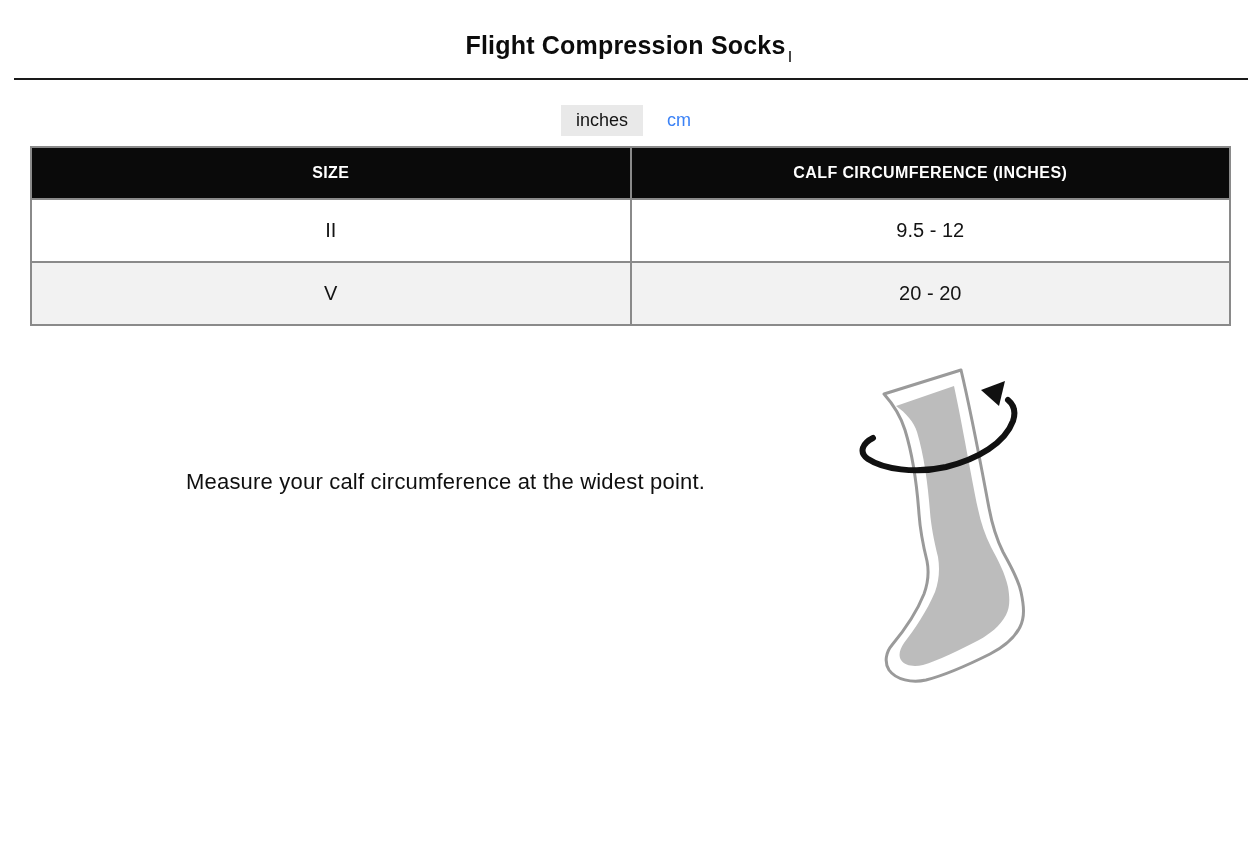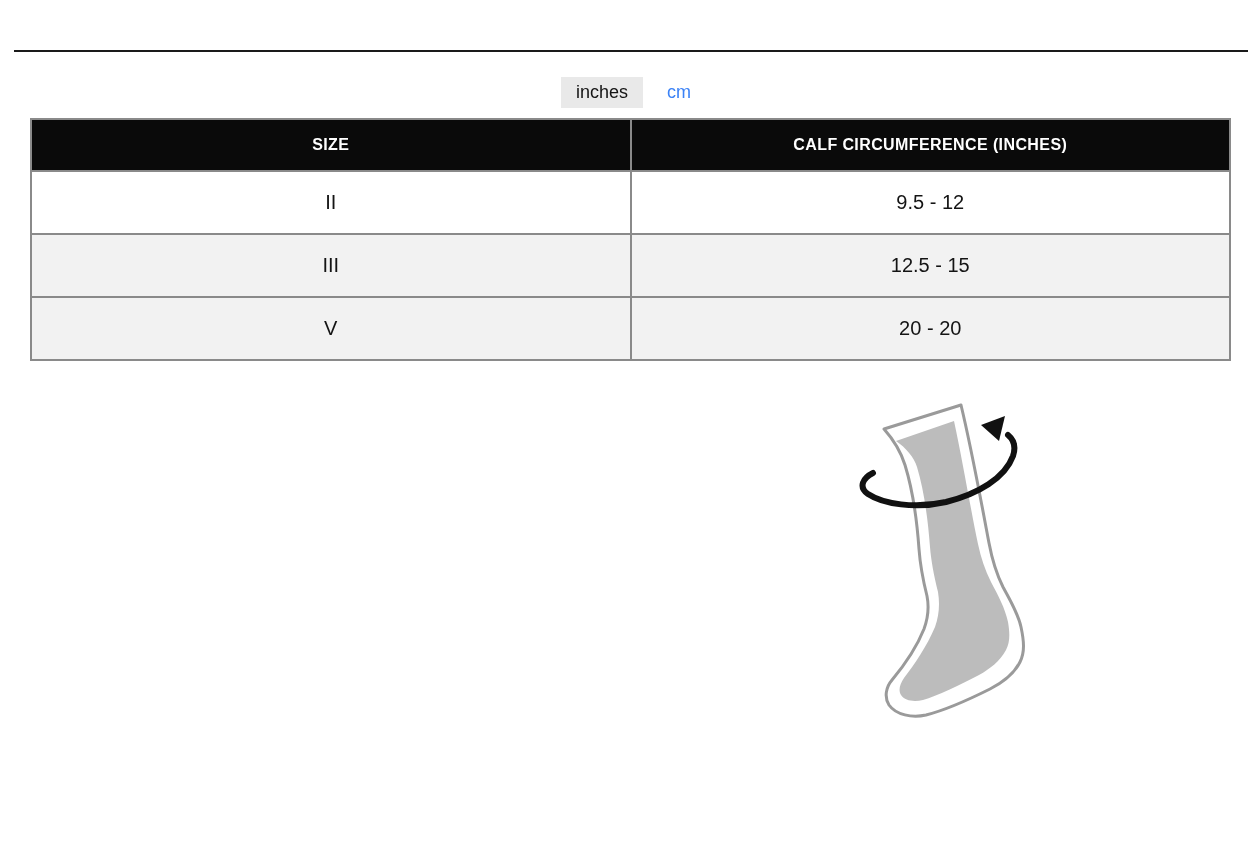--- a/index.html
+++ b/index.html
@@ -107,20 +107,24 @@
     left: 842px;
     top: 30px;
     width: 220px;
     height: 350px;
   }
 </style>
 </head>
 <body>
 
 <div class="header">
+  <span class="title-line">
+    <h1 class="page-title">Flight Compression Socks</h1>
+    <span class="text-caret"></span>
+  </span>
 </div>
 
 <hr class="header-divider">
 
 <div class="unit-toggle">
   <button class="unit-btn selected">inches</button>
   <button class="unit-btn muted">cm</button>
 </div>
 
 <table class="size-table">
@@ -129,31 +133,28 @@
       <th>SIZE</th>
       <th>CALF CIRCUMFERENCE (INCHES)</th>
     </tr>
   </thead>
   <tbody>
     <tr>
       <td>II</td>
       <td>9.5 - 12</td>
     </tr>
     <tr class="row-alt">
-      <td>III</td>
-      <td>12.5 - 15</td>
-    </tr>
-    <tr class="row-alt">
       <td>V</td>
       <td>20 - 20</td>
     </tr>
   </tbody>
 </table>
 
 <div class="measure-section">
+  <p class="measure-text">Measure your calf circumference at the widest point.</p>
 
   <svg class="sock-illustration" viewBox="0 0 220 350" xmlns="http://www.w3.org/2000/svg">
 
     <path d="M 42 38
          L 119 14
          C 130 60, 140 115, 147 152
          C 150 168, 154 182, 161 196
          C 168 209, 176 222, 179 236
          C 182 250, 183 261, 178 271
          C 172 283, 160 292, 148 298

